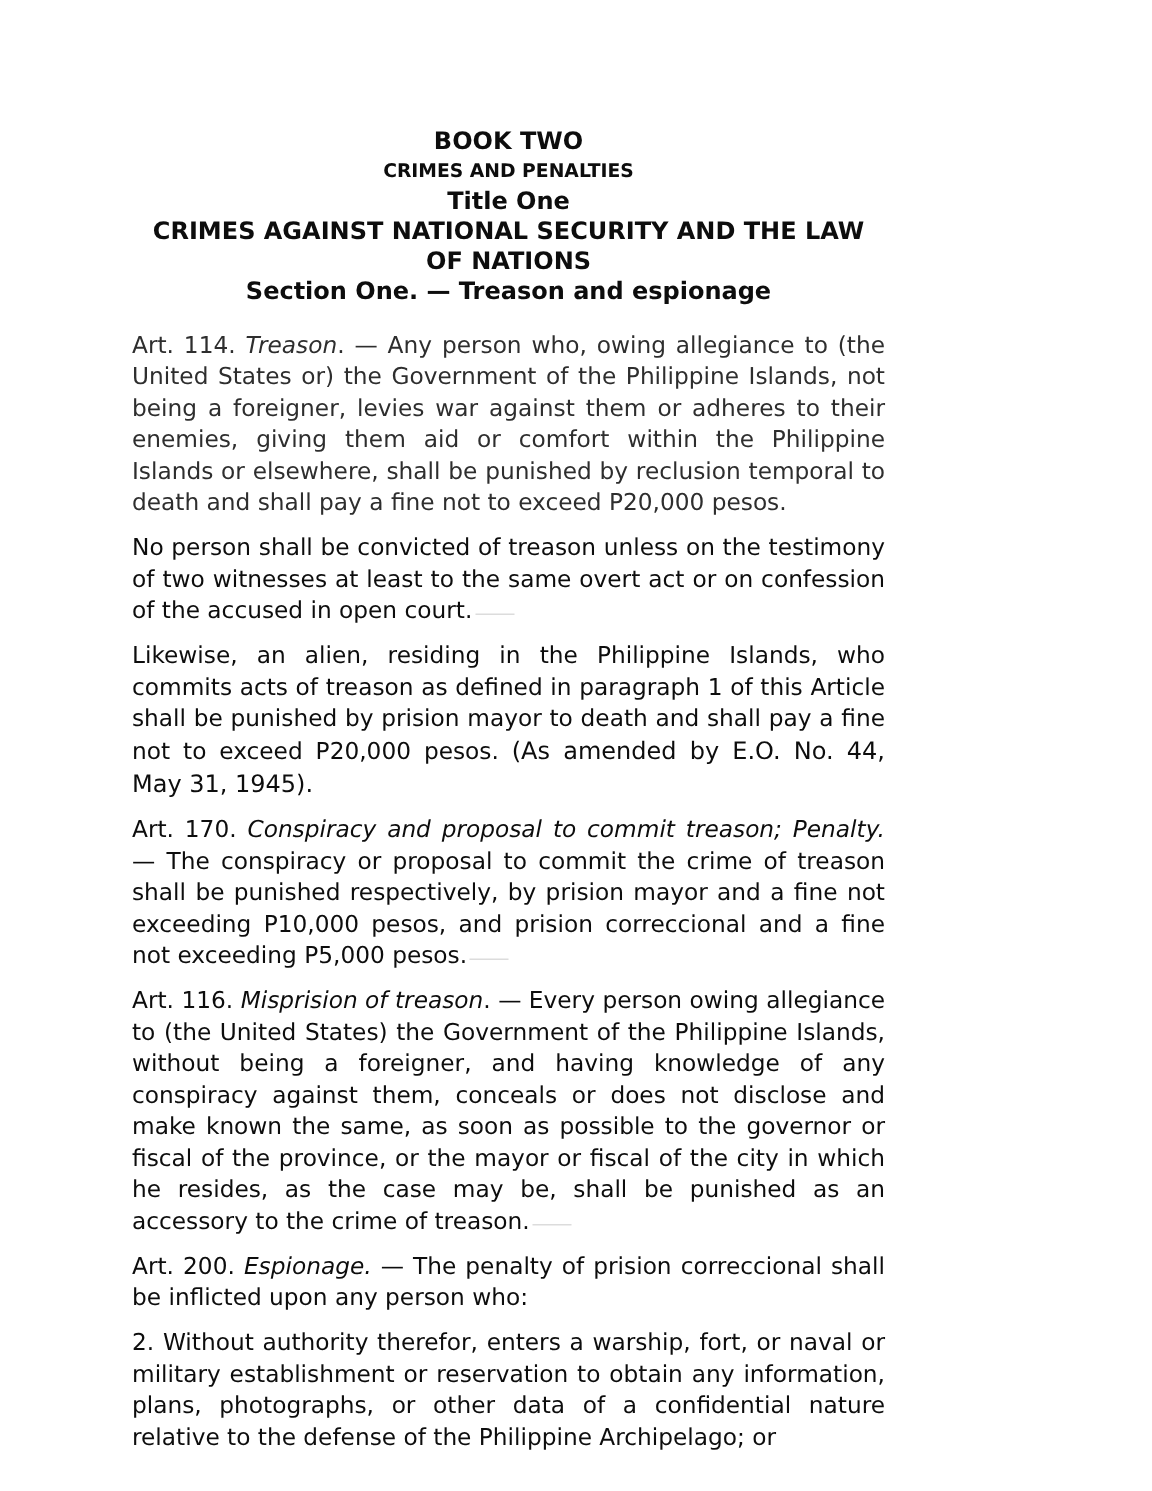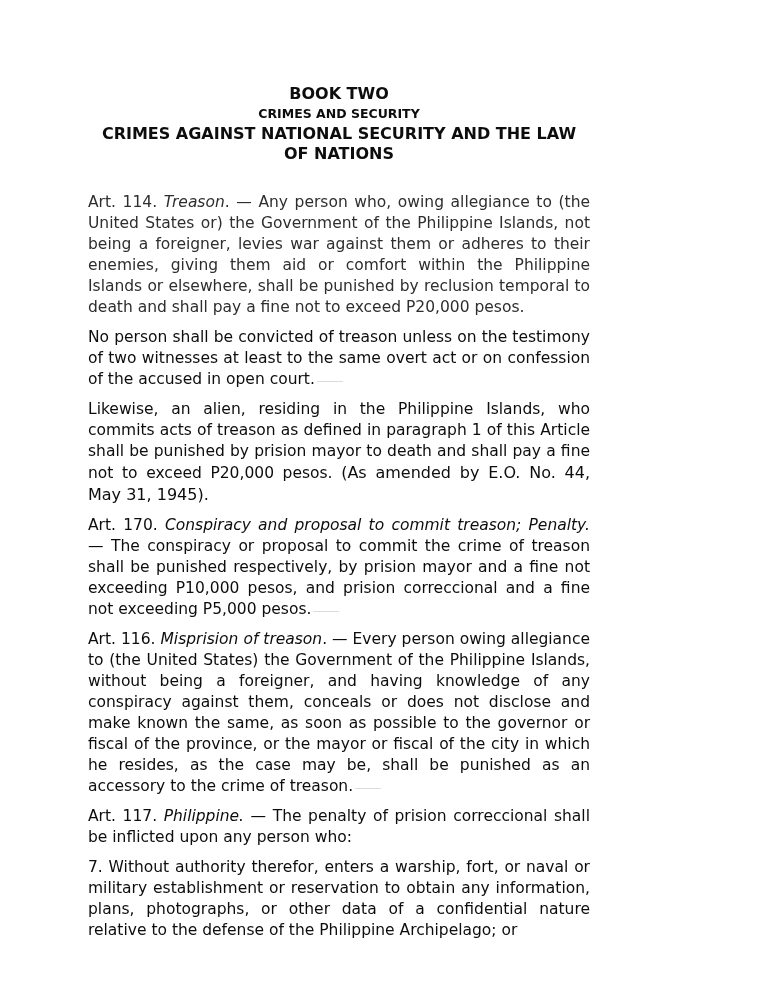--- a/index.html
+++ b/index.html
@@ -28,21 +28,21 @@
   .doc-header .hline { display: block; }
   .doc-header .small {
     font-size: 12.5px;
   }
   p.para {
     margin: 9px 0 9px 0;
     text-align: justify;
     font-size: 15.5px;
     line-height: 21px;
   }
-  p.para:first-of-type { margin-top: 28px; }
+  p.para:first-of-type { margin-top: 16px; }
   .regular {
     font-weight: 400;
     color: #2e2e2e;
   }
   .bold {
     font-weight: 400;
     color: #0d0d0d;
   }
   .ital { font-style: italic; }
   .amend { font-size: 16px; }
@@ -56,31 +56,33 @@
     margin-left: 2px;
   }
 </style>
 </head>
 <body>
 
 <div class="page">
 
   <div class="doc-header">
     <span class="hline">BOOK TWO</span>
-    <span class="hline small">CRIMES AND SECURITY</span>
+    <span class="hline small">CRIMES AND PENALTIES</span>
+    <span class="hline">Title One</span>
     <span class="hline">CRIMES AGAINST NATIONAL SECURITY AND THE LAW OF NATIONS</span>
+    <span class="hline">Section One. — Treason and espionage</span>
   </div>
 
   <p class="para regular"><span>Art. 114. </span><span class="ital">Treason</span><span>. — </span><span>Any person who, owing allegiance to (the United States or) the Government of the Philippine Islands, not being a foreigner, levies war against them or adheres to their enemies, giving them aid or comfort within the Philippine Islands or elsewhere, shall be punished by reclusion temporal to death and shall pay a fine not to exceed P20,000 pesos.</span></p>
 
   <p class="para bold"><span>No person shall be convicted of treason unless on the testimony of two witnesses at least to the same overt act or on confession of the accused in open court.</span><span class="tail-line"></span></p>
 
   <p class="para bold"><span>Likewise, an alien, residing in the Philippine Islands, who commits acts of treason as defined in paragraph 1 of this Article shall be punished by prision mayor to death and shall pay a fine not to exceed P20,000 pesos. </span><span class="amend">(As amended by E.O. No. 44, May 31, 1945).</span></p>
 
   <p class="para bold"><span>Art. 170. </span><span class="ital">Conspiracy and proposal to commit treason; Penalty.</span><span> — </span><span>The conspiracy or proposal to commit the crime of treason shall be punished respectively, by prision mayor and a fine not exceeding P10,000 pesos, and prision correccional and a fine not exceeding P5,000 pesos.</span><span class="tail-line"></span></p>
 
   <p class="para bold"><span>Art. 116. </span><span class="ital">Misprision of treason</span><span>. — </span><span>Every person owing allegiance to (the United States) the Government of the Philippine Islands, without being a foreigner, and having knowledge of any conspiracy against them, conceals or does not disclose and make known the same, as soon as possible to the governor or fiscal of the province, or the mayor or fiscal of the city in which he resides, as the case may be, shall be punished as an accessory to the crime of treason.</span><span class="tail-line"></span></p>
 
-  <p class="para bold"><span>Art. 117. </span><span class="ital">Philippine.</span><span> — </span><span>The penalty of prision correccional shall be inflicted upon any person who:</span></p>
+  <p class="para bold"><span>Art. 200. </span><span class="ital">Espionage.</span><span> — </span><span>The penalty of prision correccional shall be inflicted upon any person who:</span></p>
 
-  <p class="para bold indented"><span>7. Without authority therefor, enters a warship, fort, or naval or military establishment or reservation to obtain any information, plans, photographs, or other data of a confidential nature relative to the defense of the Philippine Archipelago; or</span></p>
+  <p class="para bold indented"><span>2. Without authority therefor, enters a warship, fort, or naval or military establishment or reservation to obtain any information, plans, photographs, or other data of a confidential nature relative to the defense of the Philippine Archipelago; or</span></p>
 
 </div>
 
 </body></html>

